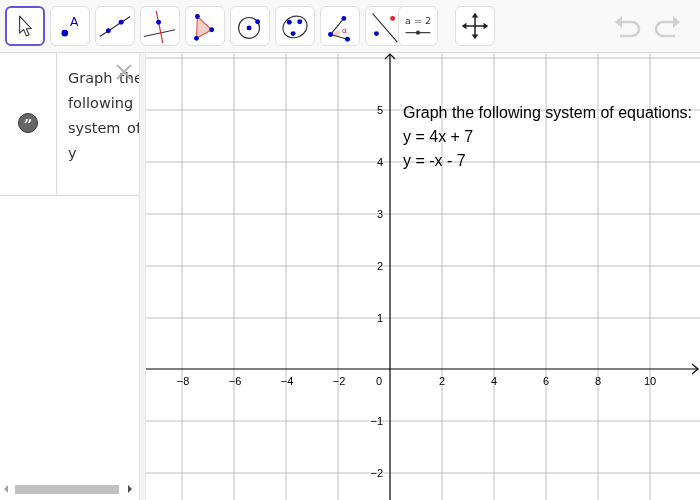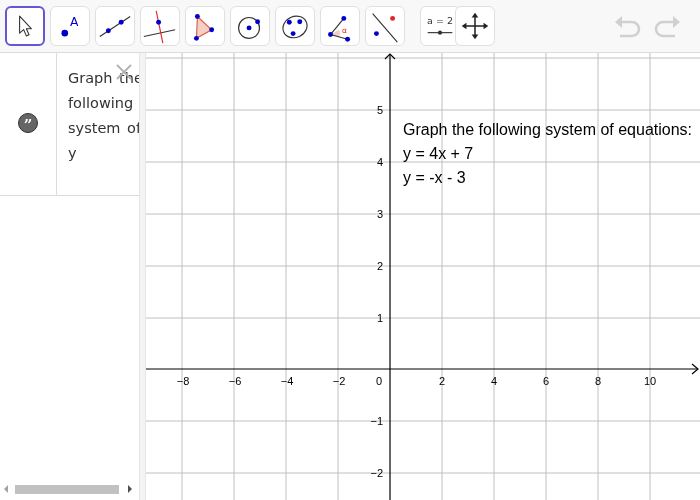--- a/index.html
+++ b/index.html
@@ -26,21 +26,21 @@
   .hscroll .thumb { position: absolute; left: 15px; top: 3px; width: 104px; height: 9px; background: #c1c1c1; }
   .hscroll .arr-l { position: absolute; left: 4px; top: 3px; width: 0; height: 0; border-top: 4px solid transparent; border-bottom: 4px solid transparent; border-right: 4px solid #a3a3a3; }
   .hscroll .arr-r { position: absolute; left: 128px; top: 3px; width: 0; height: 0; border-top: 4px solid transparent; border-bottom: 4px solid transparent; border-left: 4px solid #505050; }
 
   
   .splitter { position: absolute; left: 139px; top: 53px; width: 7px; height: 447px; background: #f4f4f4; border-left: 1px solid #e6e6e6; border-right: 1px solid #e6e6e6; cursor: col-resize; }
 
   
   .graphics { position: absolute; left: 146px; top: 53px; width: 554px; height: 447px; background: #ffffff; overflow: hidden; }
   .graphics svg { position: absolute; left: 0; top: 0; }
-  .gtext { position: absolute; left: 257px; top: 65px; font-family: "Liberation Sans", sans-serif; font-size: 16px; line-height: 24px; color: #000000; white-space: nowrap; }
+  .gtext { position: absolute; left: 257px; top: 48px; font-family: "Liberation Sans", sans-serif; font-size: 16px; line-height: 24px; color: #000000; white-space: nowrap; }
   .gtext div { display: block; }
 </style>
 </head>
 <body>
 
 <div id="app">
 
   <div class="toolbar">
     <div class="tool active" style="left:5px;">
       <svg viewBox="0 0 40 40">
@@ -101,21 +101,21 @@
         <text x="22" y="27" font-family="DejaVu Sans, sans-serif" font-size="8" fill="#e0262b">α</text>
       </svg>
     </div>
     <div class="tool" style="left:365px;">
       <svg viewBox="0 0 40 40">
         <line x1="7" y1="7" x2="33" y2="37" stroke="#333" stroke-width="1.2"></line>
         <circle cx="28" cy="12" r="2.6" fill="#e0262b"></circle>
         <circle cx="11" cy="28" r="2.6" fill="#0000cc"></circle>
       </svg>
     </div>
-    <div class="tool" style="left:420px;text-align:center;">
+    <div class="tool" style="left:398px;text-align:center;">
       <svg viewBox="0 0 40 40">
         <text x="20" y="18" text-anchor="middle" font-family="DejaVu Sans, sans-serif" font-size="10" fill="#333">a = 2</text>
         <line x1="7" y1="27" x2="33" y2="27" stroke="#333" stroke-width="1.2"></line>
         <circle cx="20" cy="27" r="2.2" fill="#333"></circle>
       </svg>
     </div>
     <div class="tool" style="left:455px;">
       <svg viewBox="0 0 40 40">
         <line x1="20" y1="9" x2="20" y2="31" stroke="#222" stroke-width="1.6"></line>
         <line x1="9" y1="20" x2="31" y2="20" stroke="#222" stroke-width="1.6"></line>
@@ -218,16 +218,16 @@
         <text x="237" y="217">2</text>
         <text x="237" y="269">1</text>
         <text x="237" y="372">−1</text>
         <text x="237" y="424">−2</text>
       </g>
     </svg>
 
     <div class="gtext">
       <div>Graph the following system of equations:</div>
       <div>y = 4x + 7</div>
-      <div>y = -x - 3</div>
+      <div>y = -x - 7</div>
     </div>
   </div>
 </div>
 
 </body></html>

